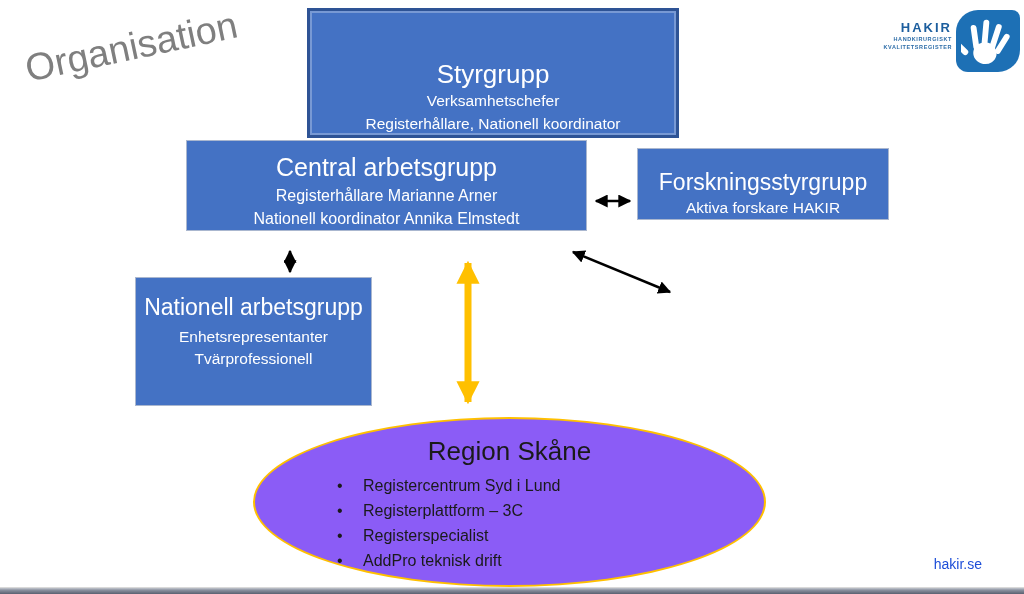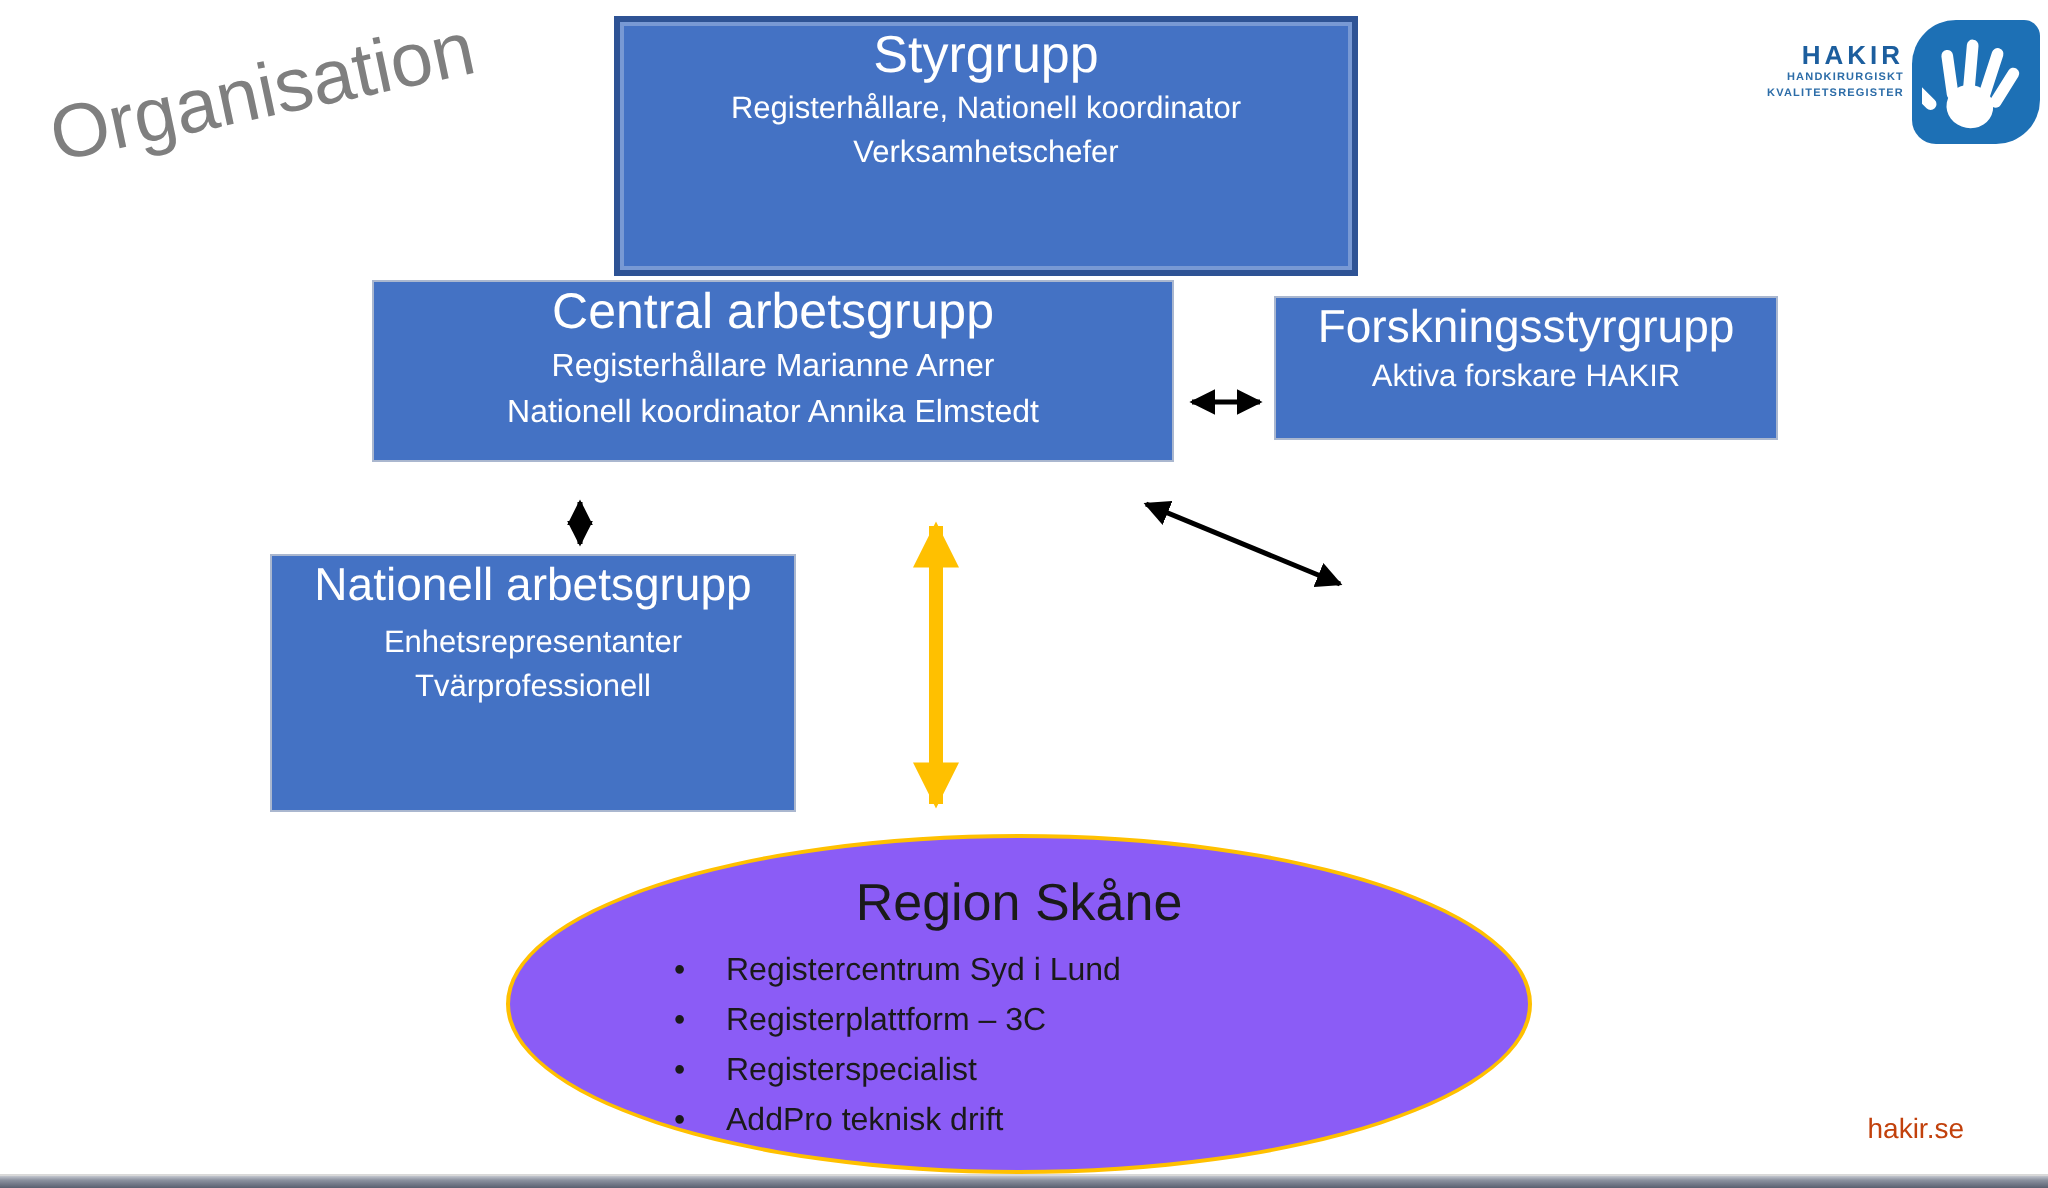--- a/index.html
+++ b/index.html
@@ -10,33 +10,33 @@
   .heading{
     position:absolute;left:26px;top:48px;
     font-size:38px;color:#7f7f7f;
     transform:rotate(-12deg);transform-origin:left center;
     white-space:nowrap;
   }
   
   .obox{
     position:absolute;background:#4472C4;color:#ffffff;text-align:center;
     border:1px solid #aab7cf;box-sizing:border-box;
-    display:flex;flex-direction:column;justify-content:flex-start;
+    display:flex;flex-direction:column;justify-content:flex-end;
   }
   .obox .t{font-size:24px;line-height:1.25;}
   .obox .l{font-size:15.5px;line-height:1.45;}
   .box-styrgrupp{left:307px;top:8px;width:372px;height:130px;
     border:3px solid #2E5395;box-shadow:inset 0 0 0 2px rgba(255,255,255,.28);}
   .box-styrgrupp .t{font-size:26px;}
   .box-central{left:186px;top:140px;width:401px;height:91px;}
   .box-central .t{font-size:25px;}
   .box-central .l{font-size:16px;}
   .box-forskning{left:637px;top:148px;width:252px;height:72px;}
   .box-forskning .t{font-size:23px;}
-  .box-nationell{left:135px;top:277px;width:263px;height:129px;justify-content:flex-start;padding-top:0;}
+  .box-nationell{left:135px;top:277px;width:237px;height:129px;justify-content:flex-start;padding-top:15px;}
   .box-nationell .t{font-size:23px;margin-bottom:4px;}
   .box-lokala{left:627px;top:297px;width:256px;height:88px;}
   .box-lokala .t{font-size:24px;}
   
   .ellipse{
     position:absolute;left:253px;top:417px;width:513px;height:170px;
     background:#8b5cf6;border:2px solid #FFC000;border-radius:50%;
     box-sizing:border-box;color:#000;
   }
   .ellipse .t{
@@ -57,39 +57,39 @@
     color:#2d6da8;
   }
   .logo-text .brand{font-size:13px;font-weight:bold;letter-spacing:2px;color:#1c5e9e;}
   .logo-text .sub{font-size:5.5px;font-weight:bold;letter-spacing:.6px;line-height:1.5;}
   .logo-mark{
     position:absolute;left:956px;top:10px;width:64px;height:62px;
     background:#1D70B5;border-radius:22px 8px 22px 12px;
     display:flex;align-items:center;justify-content:center;
   }
   .footer-link{
-    position:absolute;right:42px;bottom:22px;font-size:14px;color:#c2410c;
+    position:absolute;right:42px;bottom:22px;font-size:14px;color:#1d4ed8;
   }
   .bottom-bar{
     position:absolute;left:0;bottom:0;width:1024px;height:6px;
     background:linear-gradient(180deg,#c2c6ce 0%,#8b919f 35%,#5a6070 100%);
     border-top:1px solid #d9d9d9;
   }
 </style>
 </head>
 <body>
 
 <div class="slide">
 
   <div class="heading">Organisation</div>
 
   <div class="obox box-styrgrupp">
     <div class="t">Styrgrupp</div>
+    <div class="l">Verksamhetschefer</div>
     <div class="l">Registerhållare, Nationell koordinator</div>
-    <div class="l">Verksamhetschefer</div>
   </div>
 
   <div class="obox box-central">
     <div class="t">Central arbetsgrupp</div>
     <div class="l">Registerhållare Marianne Arner</div>
     <div class="l">Nationell koordinator Annika Elmstedt</div>
   </div>
 
   <div class="obox box-forskning">
     <div class="t">Forskningsstyrgrupp</div>

